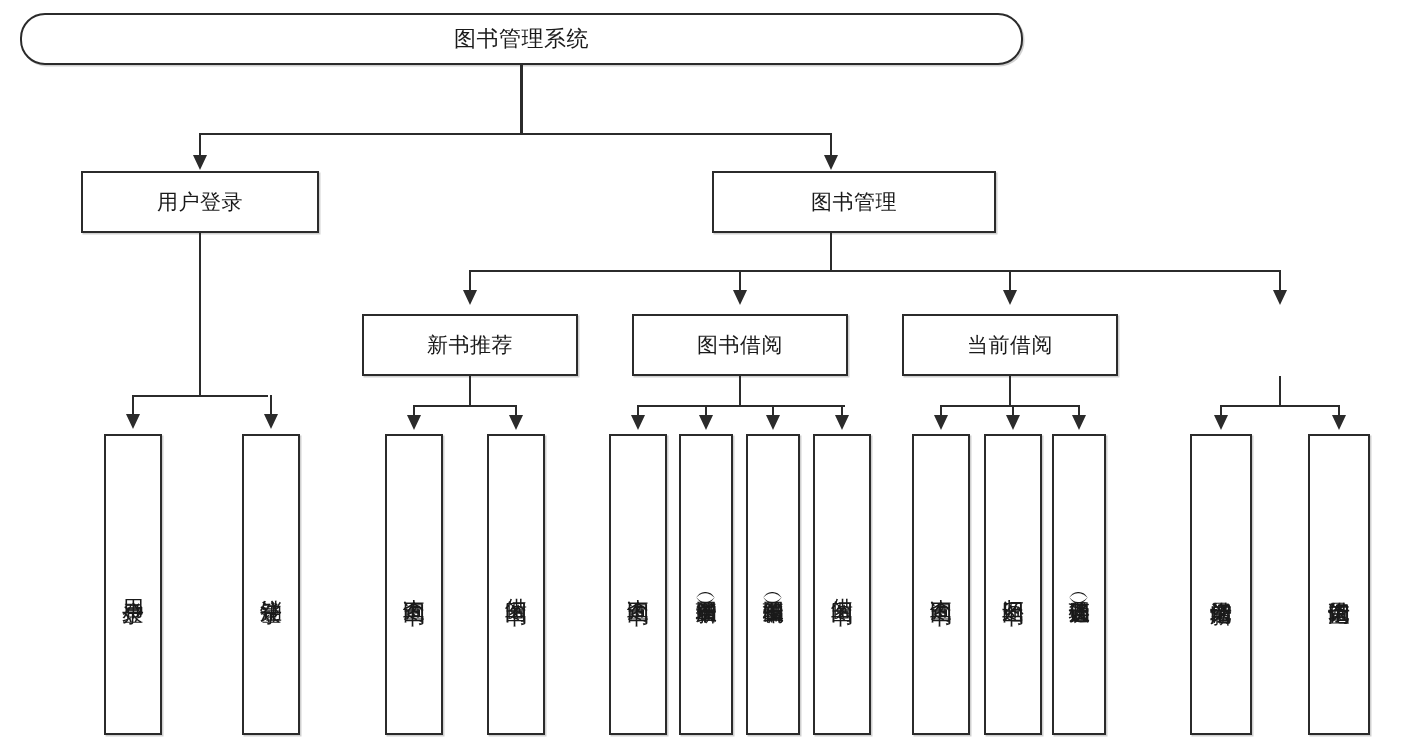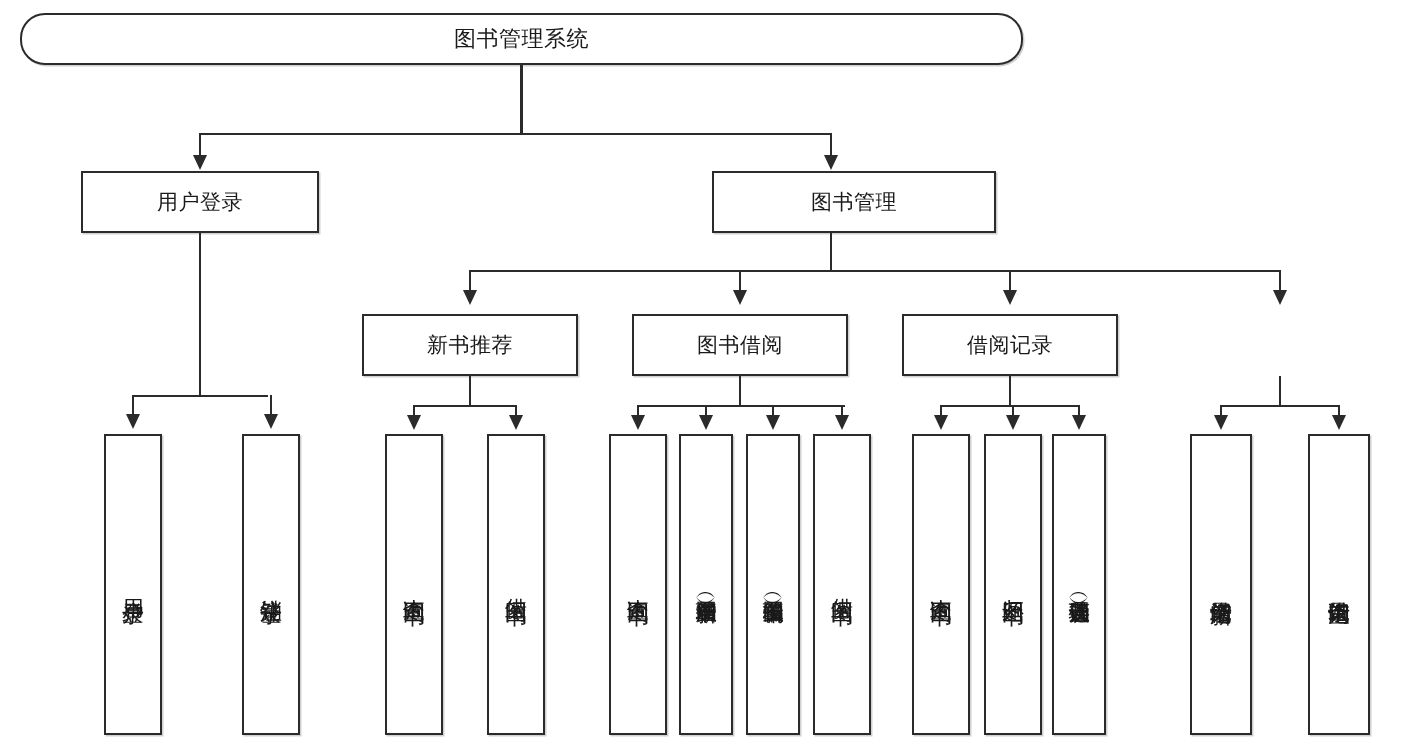--- a/index.html
+++ b/index.html
@@ -122,21 +122,21 @@
   <div class="edge v" style="left:1278.8px;top:270px;width:2.4px;height:22px;"></div>
   <div class="arrow" style="left:1272.5px;top:290px;"></div>
 
   <div class="node horiz" style="left:362px;top:314px;width:216px;height:62px;">
     <span class="lbl">新书推荐</span>
   </div>
   <div class="node horiz" style="left:632px;top:314px;width:216px;height:62px;">
     <span class="lbl">图书借阅</span>
   </div>
   <div class="node horiz" style="left:902px;top:314px;width:216px;height:62px;">
-    <span class="lbl">借阅记录</span>
+    <span class="lbl">当前借阅</span>
   </div>
 
   <div class="edge v" style="left:468.8px;top:376px;width:2.4px;height:31px;"></div>
   <div class="edge h" style="left:412.8px;top:405px;width:104px;height:2.4px;"></div>
   <div class="edge v" style="left:412.8px;top:405px;width:2.4px;height:12px;"></div>
   <div class="arrow" style="left:406.5px;top:415px;"></div>
   <div class="edge v" style="left:514.8px;top:405px;width:2.4px;height:12px;"></div>
   <div class="arrow" style="left:508.5px;top:415px;"></div>
 
   <div class="edge v" style="left:738.8px;top:376px;width:2.4px;height:31px;"></div>

